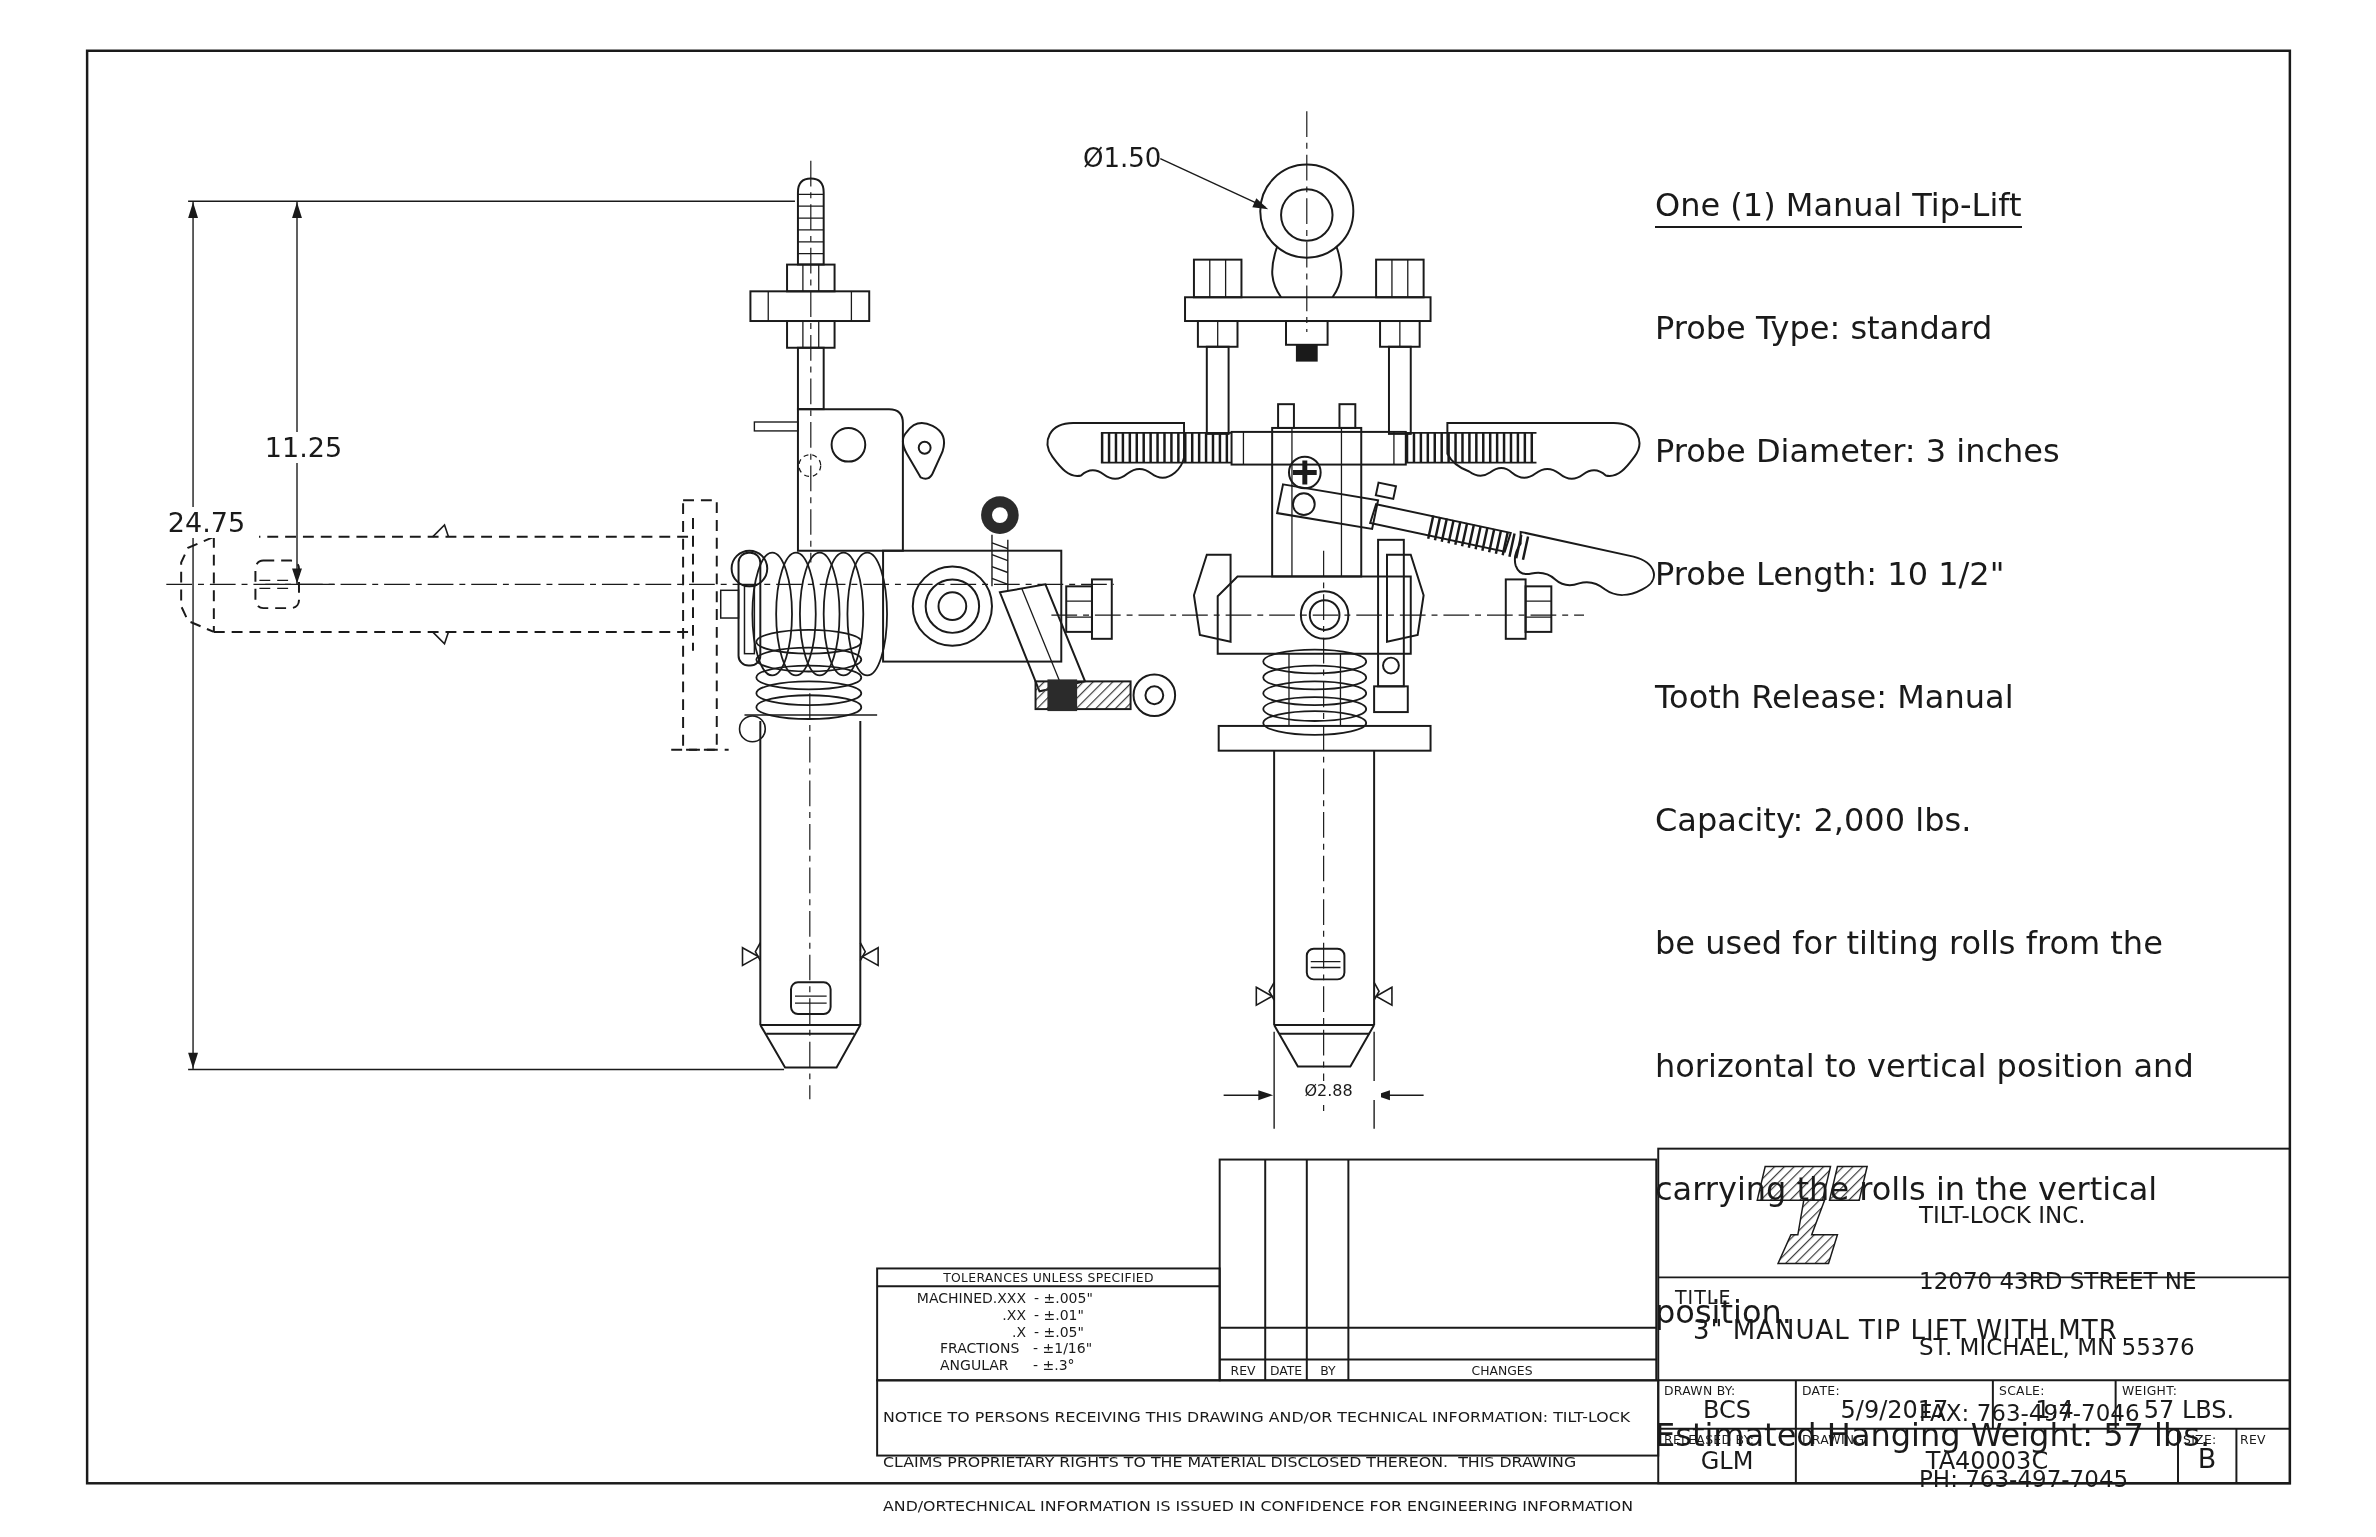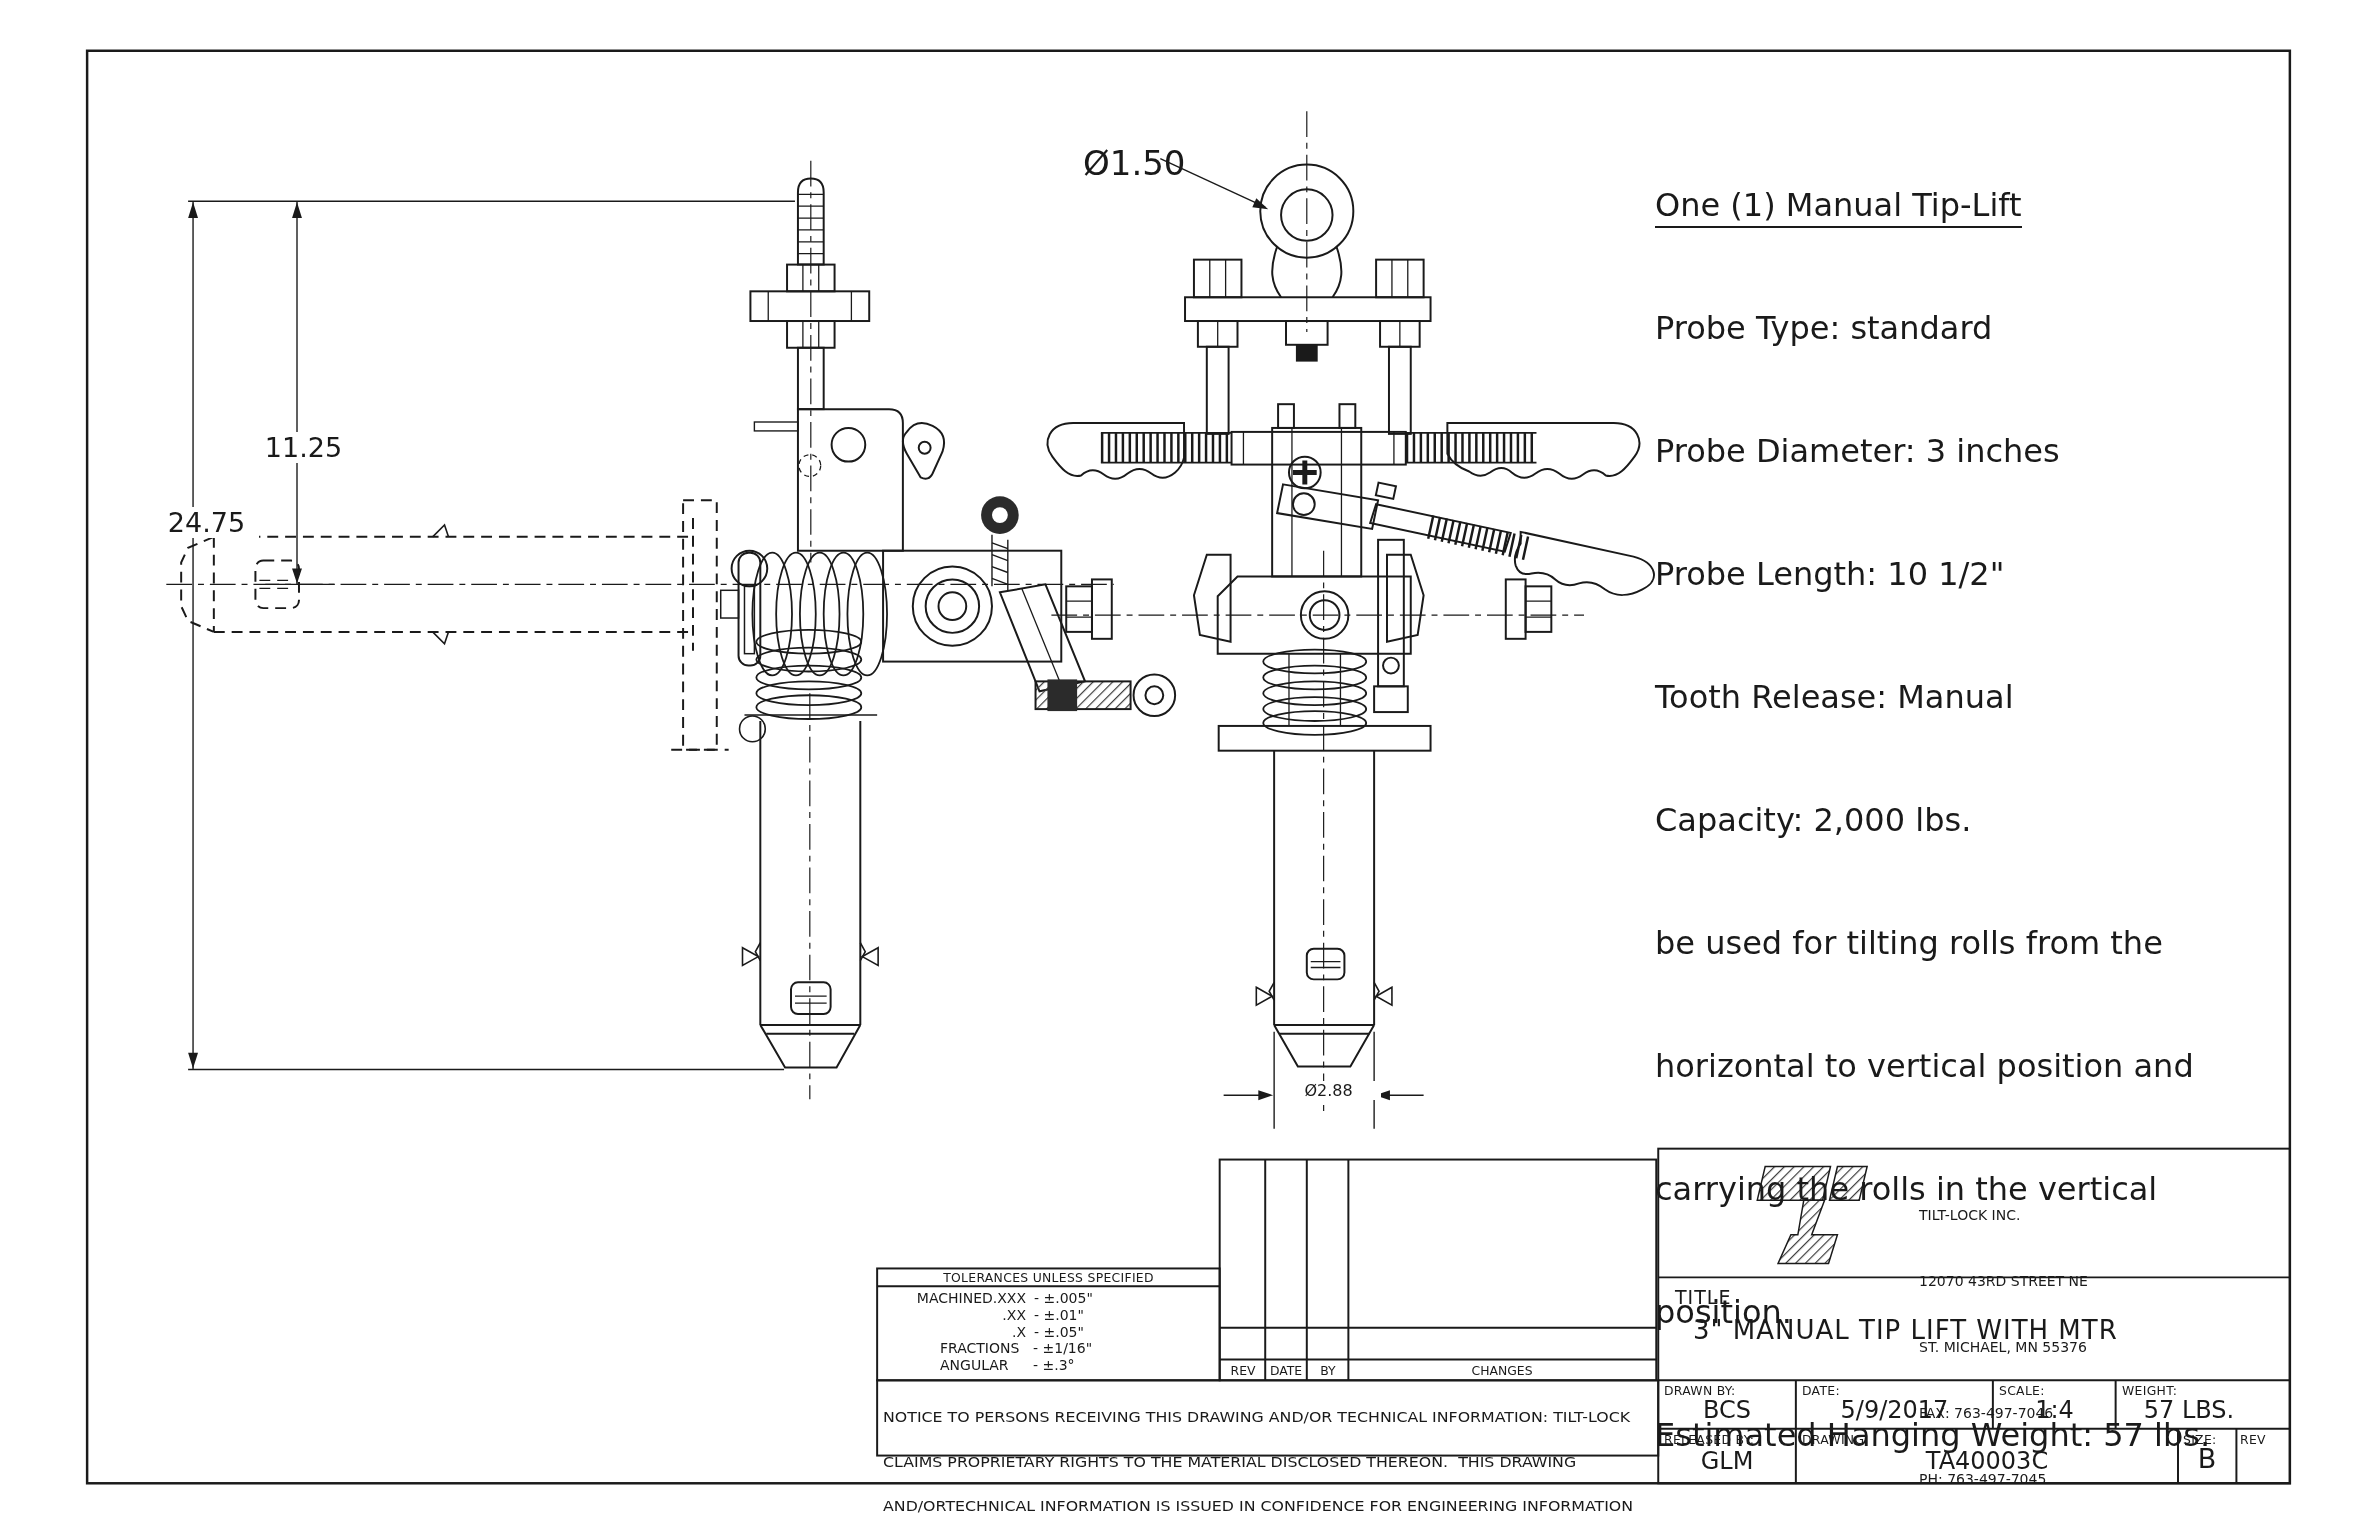--- a/index.html
+++ b/index.html
@@ -3,22 +3,22 @@
 <meta charset="utf-8">
 <style>
   html,body{margin:0;padding:0;background:#fff;}
   body{width:2376px;height:1538px;font-family:"DejaVu Sans",sans-serif;color:#1a1a1a;}
   .sheet{position:relative;width:2376px;height:1538px;background:#fff;overflow:hidden;}
   svg{position:absolute;left:0;top:0;}
   .t{position:absolute;white-space:pre;color:#1a1a1a;}
   .spec-block{left:1655px;top:103px;font-size:32px;line-height:41px;}
   .spec-heading{border-bottom:2px solid #1a1a1a;padding-bottom:2px;}
   .dim{font-size:27px;background:#fff;padding:0 5px;text-align:center;}
-  .leaderdim{font-size:34px;}
-  .addr{font-size:14px;line-height:22px;}
+  .leaderdim{font-size:26px;}
+  .addr{font-size:23px;line-height:22px;}
   .lbl{font-size:12.4px;letter-spacing:0.3px;}
   .val{font-size:24px;text-align:center;}
   .tol-row{font-size:14px;}
   .tol-l{display:inline-block;width:137px;text-align:right;}
   .tol-l.alt{text-align:left;padding-left:51px;width:85px;}
   .tol-v{margin-left:8px;}
   .notice{left:883px;top:1382px;font-size:13.4px;line-height:14.7px;transform:scaleX(1.18);transform-origin:left top;}
   .revhdr{font-size:12.4px;text-align:center;}
   .title-label{font-size:19px;letter-spacing:1px;}
   .title-val{font-size:26px;letter-spacing:1px;}

